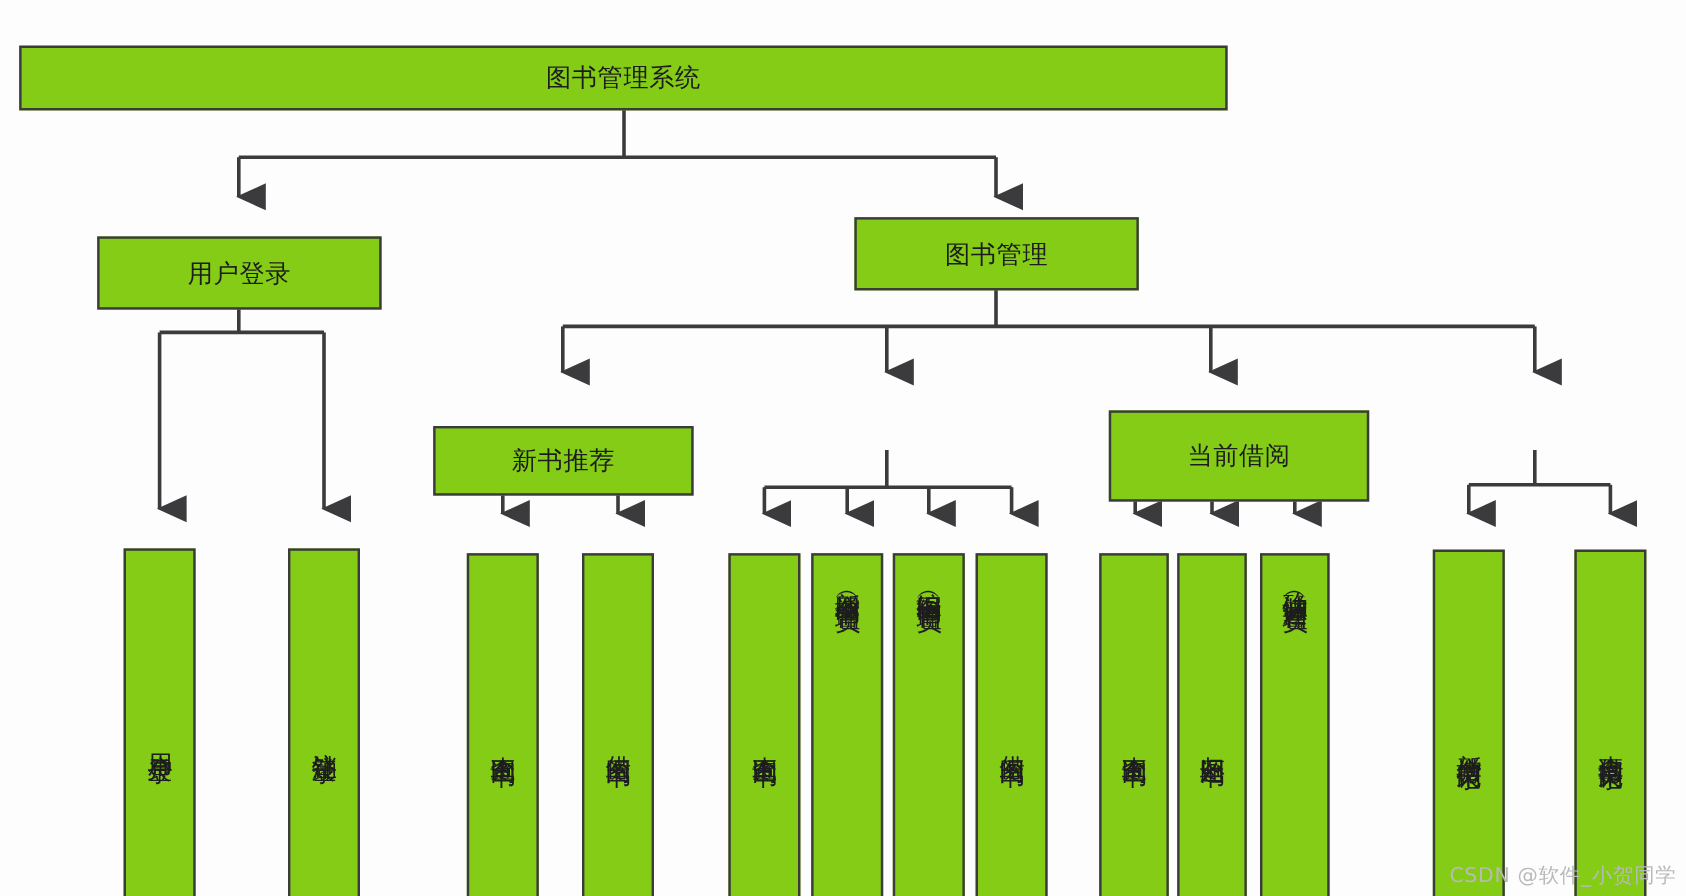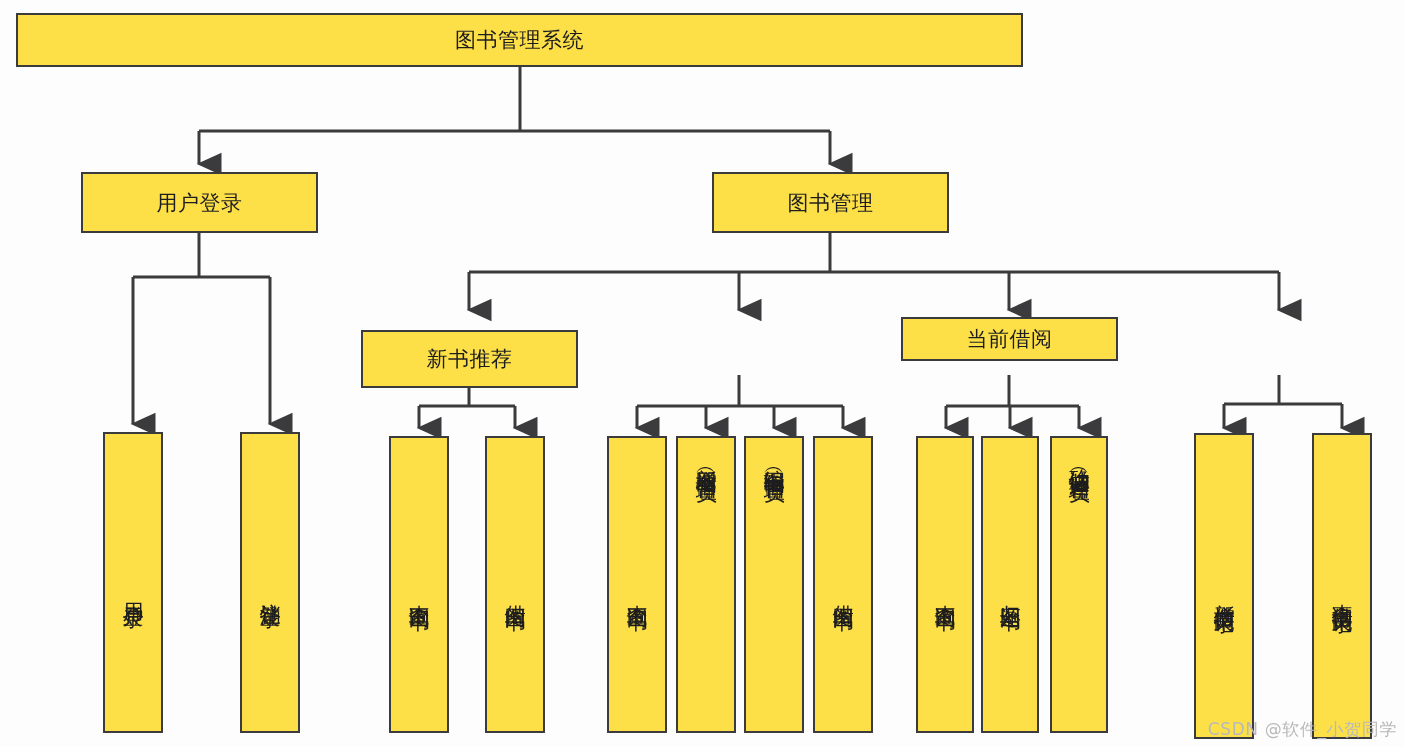--- a/index.html
+++ b/index.html
@@ -21,25 +21,26 @@
     left: 0;
     top: 0;
     width: 1405px;
     height: 747px;
     pointer-events: none;
   }
   .node {
     position: absolute;
     box-sizing: border-box;
     border: 2.5px solid #3b3b3d;
-    background: #fde047;
+    background: #84cc16;
     display: flex;
     align-items: center;
     justify-content: center;
     color: #1d1d1f;
+    margin-top: 25px;
   }
   .node.horiz {
     font-size: 21px;
     letter-spacing: 0.5px;
   }
   .node.vert {
     font-size: 21px;
     padding-top: 14px;
     align-items: flex-start;
     justify-content: center;
@@ -131,30 +132,30 @@
   </svg>
 
   <div class="node horiz" style="left:16px; top:13px; width:1007px; height:54px;">
     <span>图书管理系统</span>
   </div>
 
   <div class="node horiz" style="left:81px; top:172px; width:237px; height:61px;">
     <span>用户登录</span>
   </div>
 
-  <div class="node horiz" style="left:712px; top:172px; width:237px; height:61px;">
+  <div class="node horiz" style="left:712px; top:156px; width:237px; height:61px;">
     <span>图书管理</span>
   </div>
 
   <div class="node horiz" style="left:361px; top:330px; width:217px; height:58px;text-align:center;">
     <span>新书推荐</span>
   </div>
 
 
-  <div class="node horiz" style="left:901px; top:317px; width:217px; height:44px;">
+  <div class="node horiz" style="left:924px; top:317px; width:217px; height:76px;">
     <span>当前借阅</span>
   </div>
 
 
   <div class="node vert" style="left:103px; top:432px; width:60px; height:301px;">
     <div class="vwrap">
       <span class="vtext">用户登录</span>
     </div>
   </div>
 

